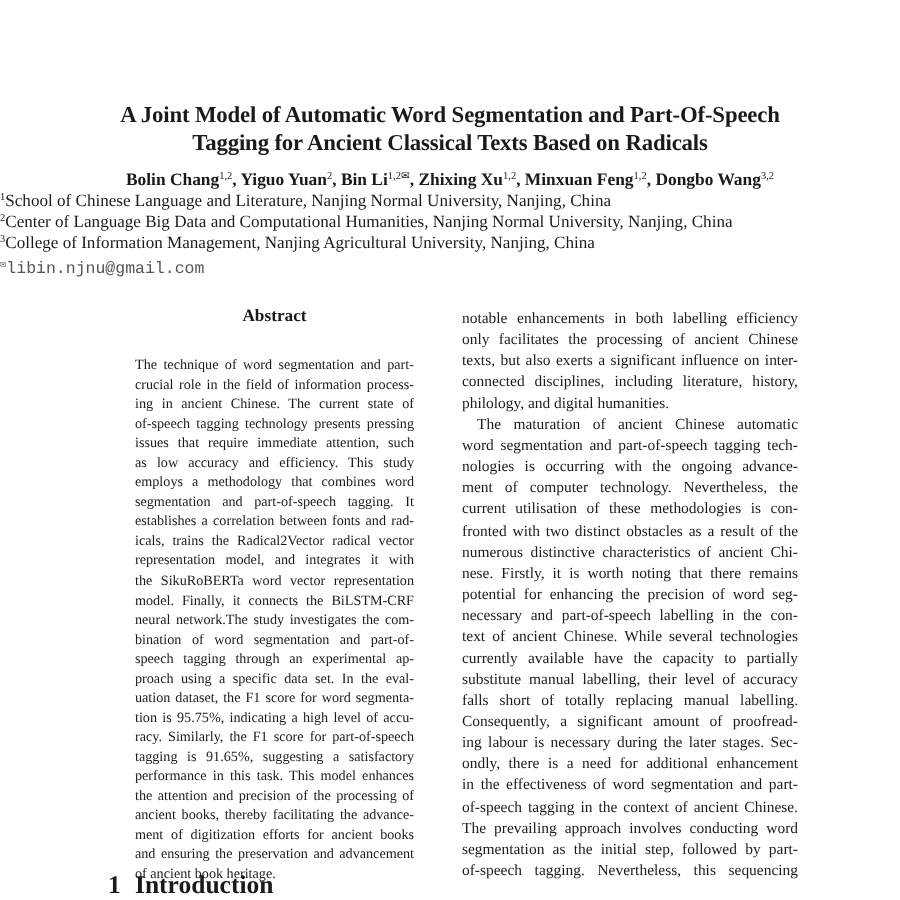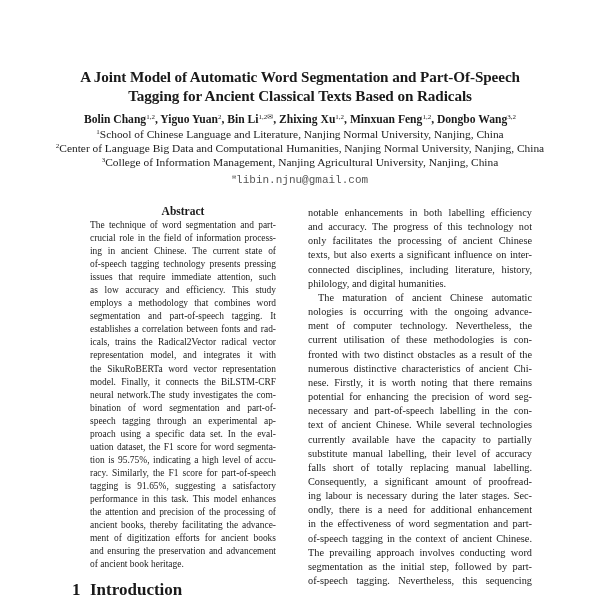--- a/index.html
+++ b/index.html
@@ -4,32 +4,32 @@
   <style>
     html, body { margin: 0; padding: 0; background: #ffffff; }
     body { width: 600px; height: 600px; overflow: hidden; position: relative;
            font-family: "Liberation Serif", "DejaVu Serif", serif; color: #1a1a1a; }
     .page { position: absolute; left: 0; top: 0; width: 484px; height: 600px; }
     .title { position: absolute; left: 0; width: 600px; top: 68px; text-align: center;
              font-weight: bold; font-size: 15.2px; line-height: 18.5px; letter-spacing: -0.1px; }
     .authors { position: absolute; left: 0; width: 600px; top: 113px; text-align: center;
                font-weight: bold; font-size: 11.6px; line-height: 14px; white-space: nowrap; }
     .authors sup { font-size: 7px; font-weight: normal; vertical-align: 4px; line-height: 0; }
-    .affils { position: absolute; left: 0; width: 600px; top: 127px; text-align: center;
+    .affils { position: absolute; left: 0; width: 600px; top: 127px; 
               font-size: 11.4px; line-height: 14.2px; }
     .affil { white-space: nowrap; }
     .affil sup { font-size: 7px; vertical-align: 4px; line-height: 0; }
     .email { font-family: "Liberation Mono", "DejaVu Sans Mono", monospace; font-size: 11px;
              color: #555; white-space: nowrap; }
     .email .env { font-size: 7px; vertical-align: 4px; color: #555; }
 
     .col-left { position: absolute; left: 90px; top: 204px; width: 186px; }
     .col-right { position: absolute; left: 308px; top: 206px; width: 224px; }
     .abstract-heading { text-align: center; font-weight: bold; font-size: 11.5px;
-                        line-height: 14px; margin-bottom: 1px; }
+                        line-height: 14px; margin-bottom: 20px; }
     .abstract-text { font-size: 9.45px; line-height: 13.05px; text-align: justify;
                      hyphens: manual; }
     .abs-line, .body-line { display: block; text-align: justify; text-align-last: justify;
                             white-space: nowrap; overflow: visible; }
     .abs-line.last, .body-line.last { text-align-last: left; }
     .section-heading { position: absolute; left: 72px; top: 583px; font-weight: bold;
                        font-size: 17px; line-height: 14px; white-space: nowrap; }
     .section-heading .num { display: inline-block; width: 18px; }
     .body-text { font-size: 10.3px; line-height: 14.15px; }
     .body-line.indent { padding-left: 10px; }
@@ -85,26 +85,26 @@
         <span class="abs-line last">of ancient book heritage.</span>
       </div>
   </div>
 
   <div class="section-heading">
     <span class="num">1</span><span>Introduction</span>
   </div>
 
   <div class="col-right body-text" id="right-body">
       <span class="body-line">notable enhancements in both labelling efficiency</span>
-      <span class="body-line">and accuracy. The progress of this technology not</span>
       <span class="body-line">only facilitates the processing of ancient Chinese</span>
       <span class="body-line">texts, but also exerts a significant influence on inter-</span>
       <span class="body-line">connected disciplines, including literature, history,</span>
       <span class="body-line last">philology, and digital humanities.</span>
       <span class="body-line indent">The maturation of ancient Chinese automatic</span>
+      <span class="body-line">word segmentation and part-of-speech tagging tech-</span>
       <span class="body-line">nologies is occurring with the ongoing advance-</span>
       <span class="body-line">ment of computer technology. Nevertheless, the</span>
       <span class="body-line">current utilisation of these methodologies is con-</span>
       <span class="body-line">fronted with two distinct obstacles as a result of the</span>
       <span class="body-line">numerous distinctive characteristics of ancient Chi-</span>
       <span class="body-line">nese. Firstly, it is worth noting that there remains</span>
       <span class="body-line">potential for enhancing the precision of word seg-</span>
       <span class="body-line">necessary and part-of-speech labelling in the con-</span>
       <span class="body-line">text of ancient Chinese. While several technologies</span>
       <span class="body-line">currently available have the capacity to partially</span>

